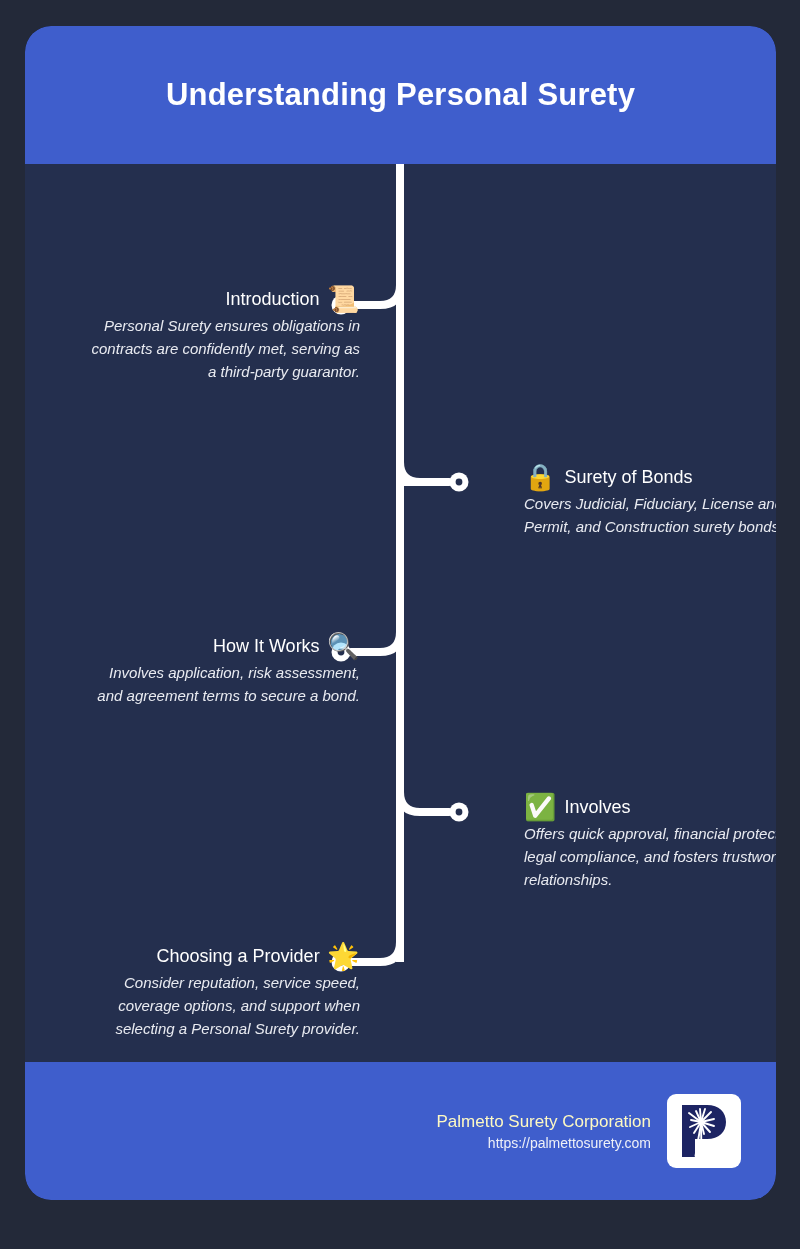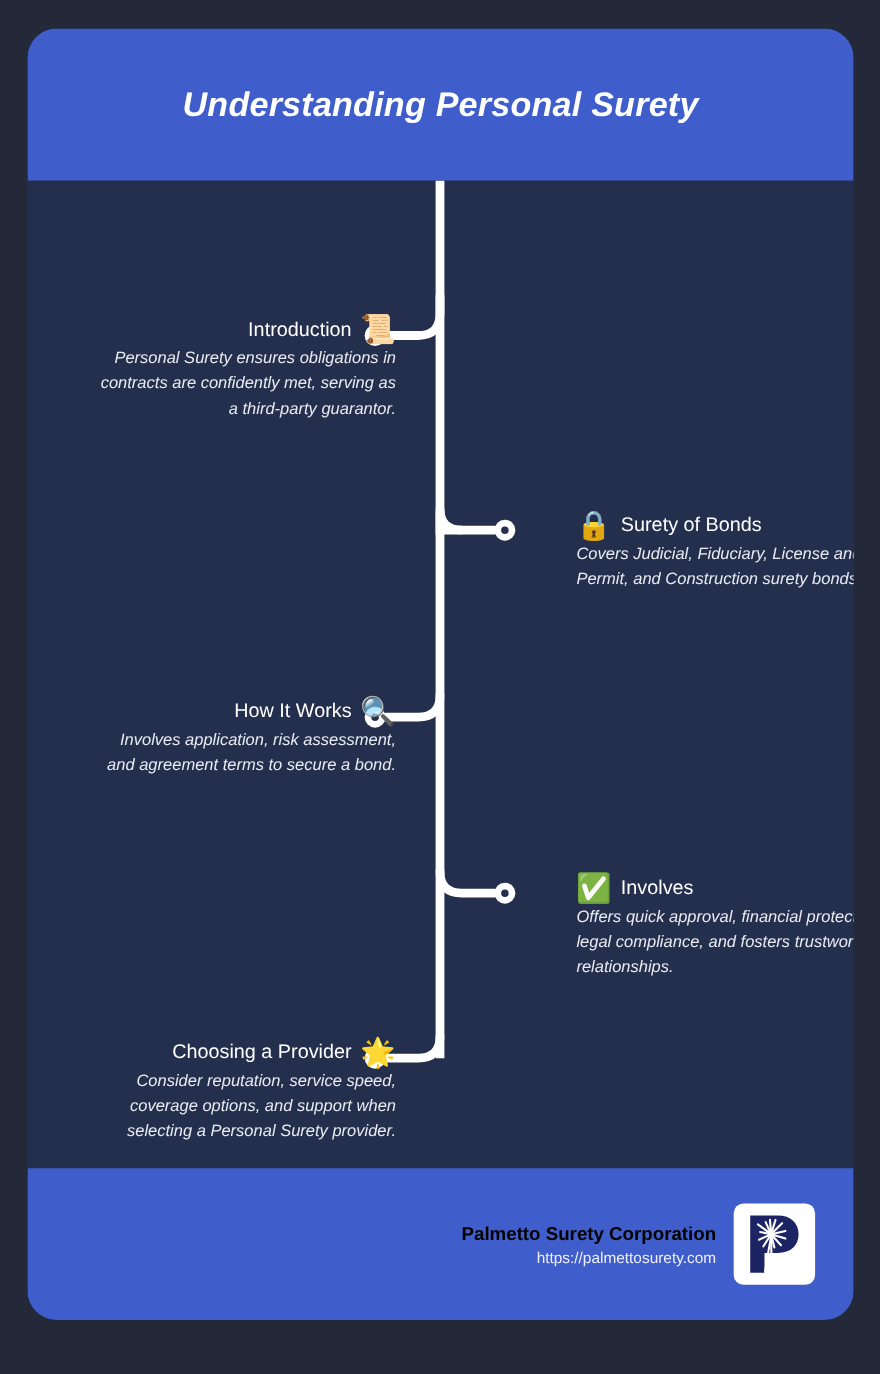--- a/index.html
+++ b/index.html
@@ -34,21 +34,20 @@
     display: flex;
     align-items: center;
     justify-content: center;
   }
   #header-title {
     color: #ffffff;
     font-size: 31px;
     font-weight: bold;
     letter-spacing: 0.2px;
     text-align: center;
-    font-style: italic;
   }
 
   
   #timeline {
     position: absolute;
     left: 0;
     top: 138px;
     width: 751px;
     height: 898px;
   }
@@ -100,23 +99,23 @@
     background: #3f5ecc;
     border-radius: 0 0 26px 26px;
     display: flex;
     align-items: center;
     justify-content: flex-end;
     gap: 16px;
     padding-right: 35px;
   }
   #footer-text { text-align: right; }
   #footer-company {
-    color: #000000;
+    color: #fef9c3;
     font-size: 17px;
-    font-weight: bold;
+    font-weight: normal;
     margin-bottom: 3px;
   }
   #footer-url {
     color: #eef0f7;
     font-size: 14px;
   }
   #footer-logo {
     width: 74px;
     height: 74px;
     border-radius: 9px;

